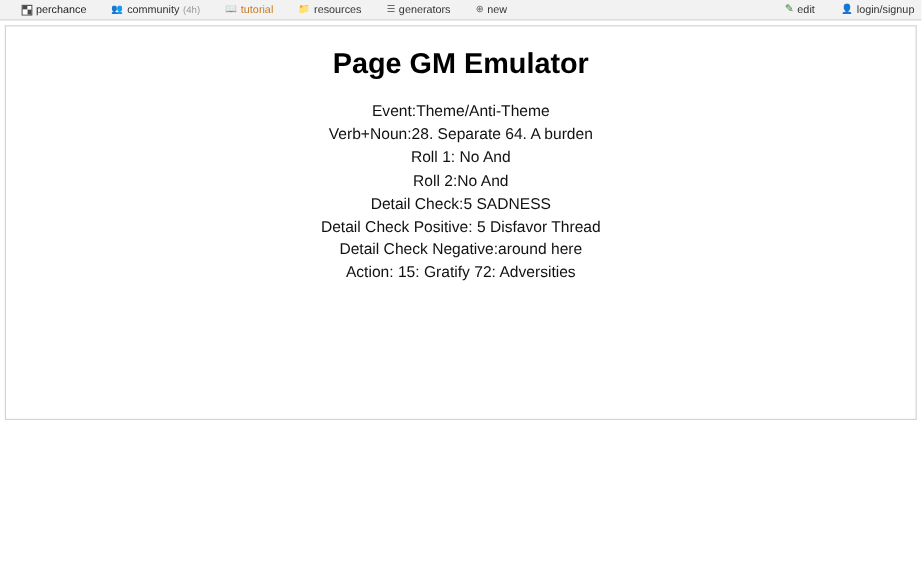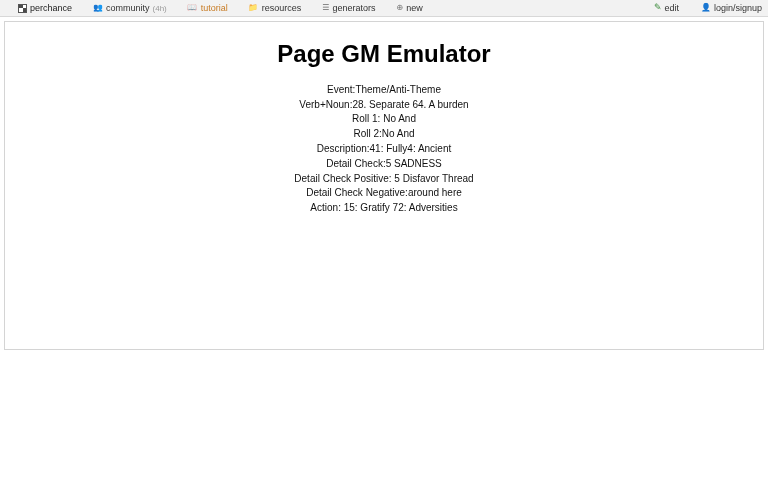--- a/index.html
+++ b/index.html
@@ -106,21 +106,21 @@
 
   .gen-title {
     font-size: 24px;
     font-weight: bold;
     margin: 8px 0 14px 0;
     color: #000000;
     line-height: 1.2;
   }
 
   .output-lines {
-    font-size: 10px;
+    font-size: 13px;
     line-height: 1.48;
     color: #111111;
   }
   .output-lines div { white-space: pre; }
 
   .btn-wrap {
     margin-top: 14px;
   }
   .randomize-btn {
     font-family: "Liberation Sans", sans-serif;
@@ -192,21 +192,20 @@
 <div class="page-frame">
   <div class="content">
 
     <div class="gen-title">Page GM Emulator</div>
 
     <div class="output-lines">
       <div>Event:Theme/Anti-Theme</div>
       <div>Verb+Noun:28. Separate 64. A burden</div>
       <div>Roll 1: No And</div>
       <div>Roll 2:No And</div>
-      <div>Description:41: Fully4: Ancient</div>
       <div>Detail Check:5 SADNESS</div>
       <div>Detail Check Positive: 5 Disfavor Thread</div>
       <div>Detail Check Negative:around here</div>
       <div>Action: 15: Gratify 72: Adversities</div>
     </div>
 
 
   </div>
 </div>
 

